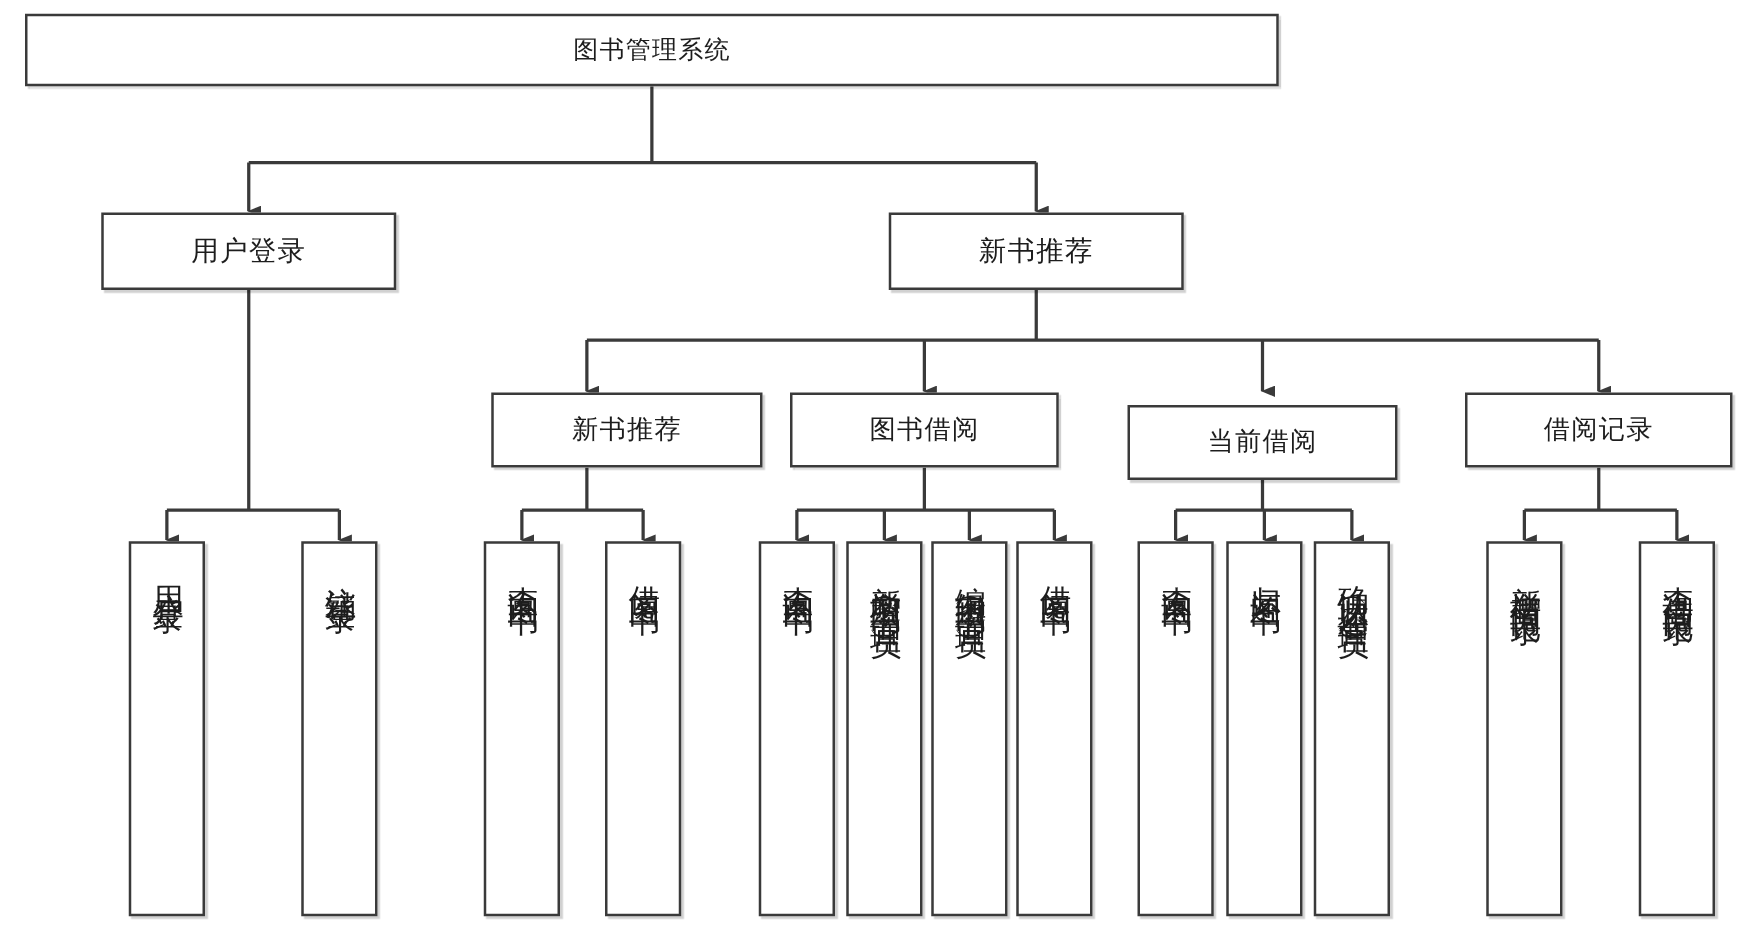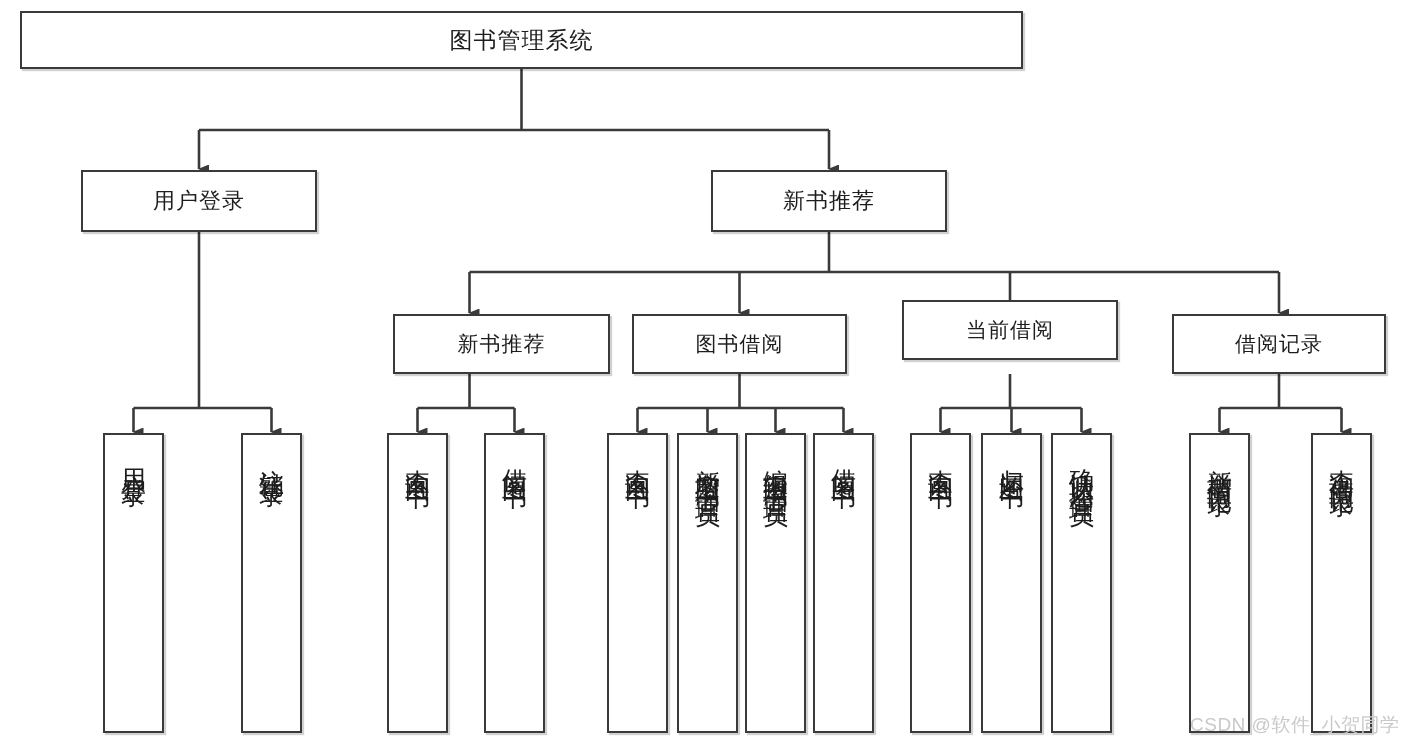--- a/index.html
+++ b/index.html
@@ -36,21 +36,21 @@
     box-shadow: 2px 2px 1px rgba(0,0,0,0.18);
   }
   .node-label {
     color: #1d1d1d;
     letter-spacing: 1px;
     line-height: 1.15;
     text-align: center;
     white-space: nowrap;
   }
   .node.root { }
-  .node.root .node-label { font-size: 23px; }
+  .node.root .node-label { font-size: 20px; }
   .node.tier2 .node-label { font-size: 22px; }
   .node.tier3 .node-label { font-size: 21px; }
   .node.leaf {
     align-items: flex-start;
     padding-top: 14px;
   }
   .node.leaf .node-label {
     writing-mode: vertical-rl;
     text-orientation: upright;
     font-size: 25px;
@@ -123,21 +123,21 @@
       </div>
       <div class="node tier2" style="left: 711px; top: 170px; width: 236px; height: 62px;">
         <div class="node-label">新书推荐</div>
       </div>
       <div class="node tier3" style="left: 361px; top: 314px; width: 217px; height: 60px; margin-left: 32px;">
         <div class="node-label">新书推荐</div>
       </div>
       <div class="node tier3" style="left: 632px; top: 314px; width: 215px; height: 60px; align-items: center;">
         <div class="node-label">图书借阅</div>
       </div>
-      <div class="node tier3" style="left: 902px; top: 300px; width: 216px; height: 60px;">
+      <div class="node tier3" style="left: 902px; top: 324px; width: 216px; height: 60px;">
         <div class="node-label">当前借阅</div>
       </div>
       <div class="node tier3" style="left: 1172px; top: 314px; width: 214px; height: 60px;">
         <div class="node-label">借阅记录</div>
       </div>
       <div class="node leaf" style="left: 103px; top: 433px; width: 61px; height: 300px;">
         <div class="node-label">用户登录</div>
       </div>
       <div class="node leaf" style="left: 241px; top: 433px; width: 61px; height: 300px;">
         <div class="node-label">注销登录</div>
@@ -170,14 +170,13 @@
         <div class="node-label">确认归还（管理员）</div>
       </div>
       <div class="node leaf" style="left: 1189px; top: 433px; width: 61px; height: 300px;">
         <div class="node-label">新增借阅记录</div>
       </div>
       <div class="node leaf" style="left: 1311px; top: 433px; width: 61px; height: 300px;">
         <div class="node-label">查询借阅记录</div>
       </div>
     </div>
 
-  <div class="watermark" style="left:1190px; top:712px;">CSDN @软件_小贺同学</div>
 </div>
 
 </body></html>

